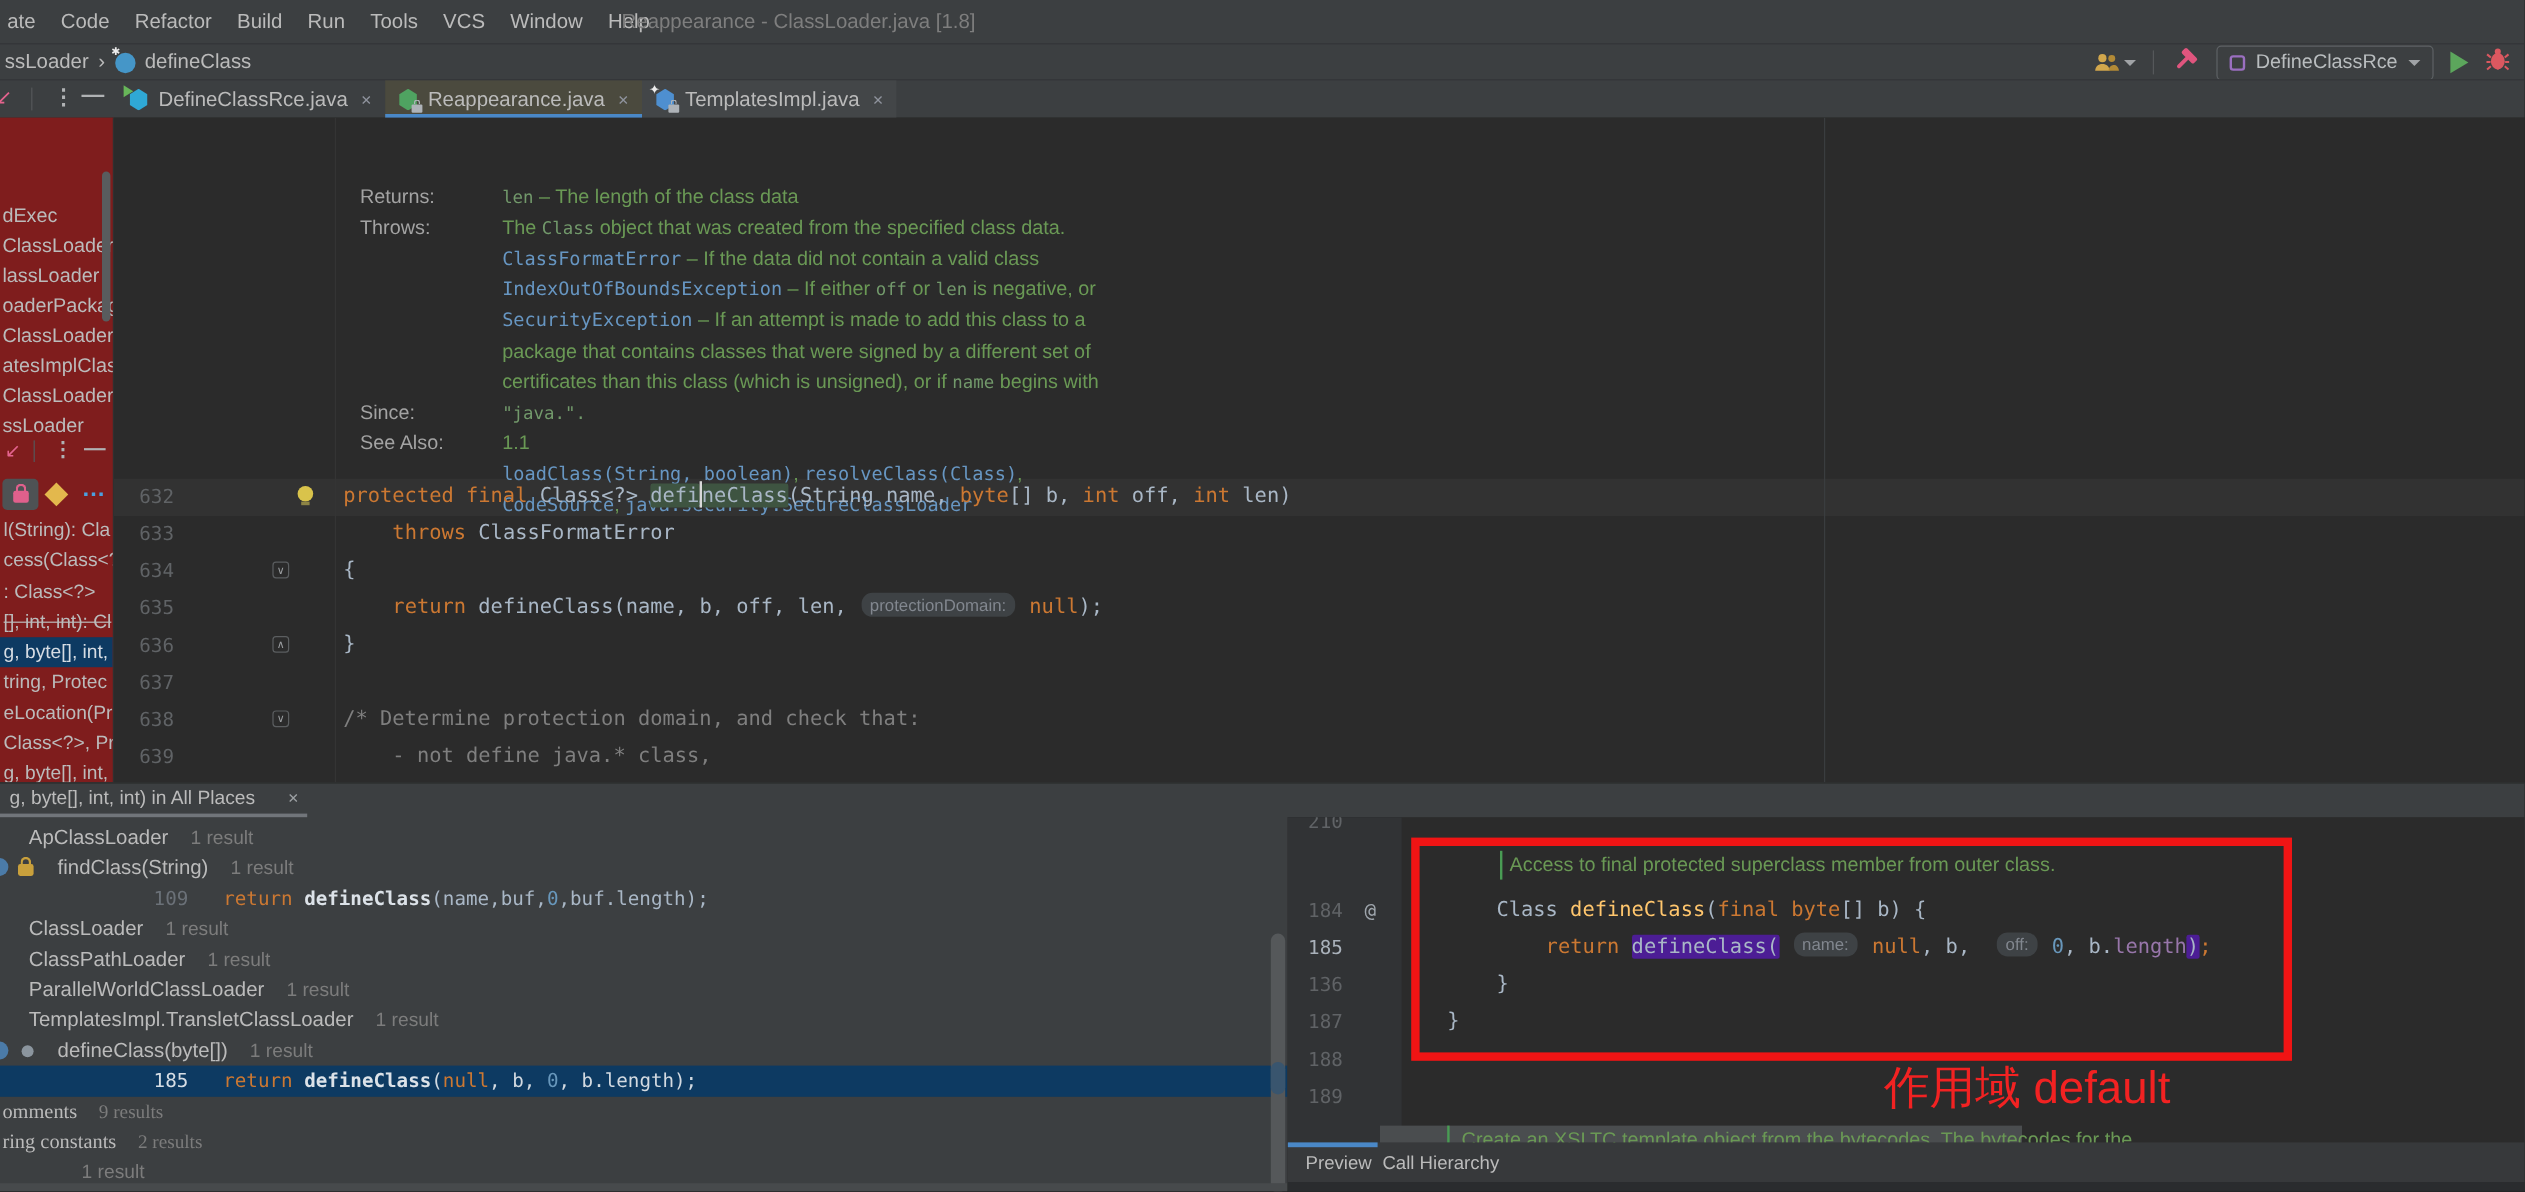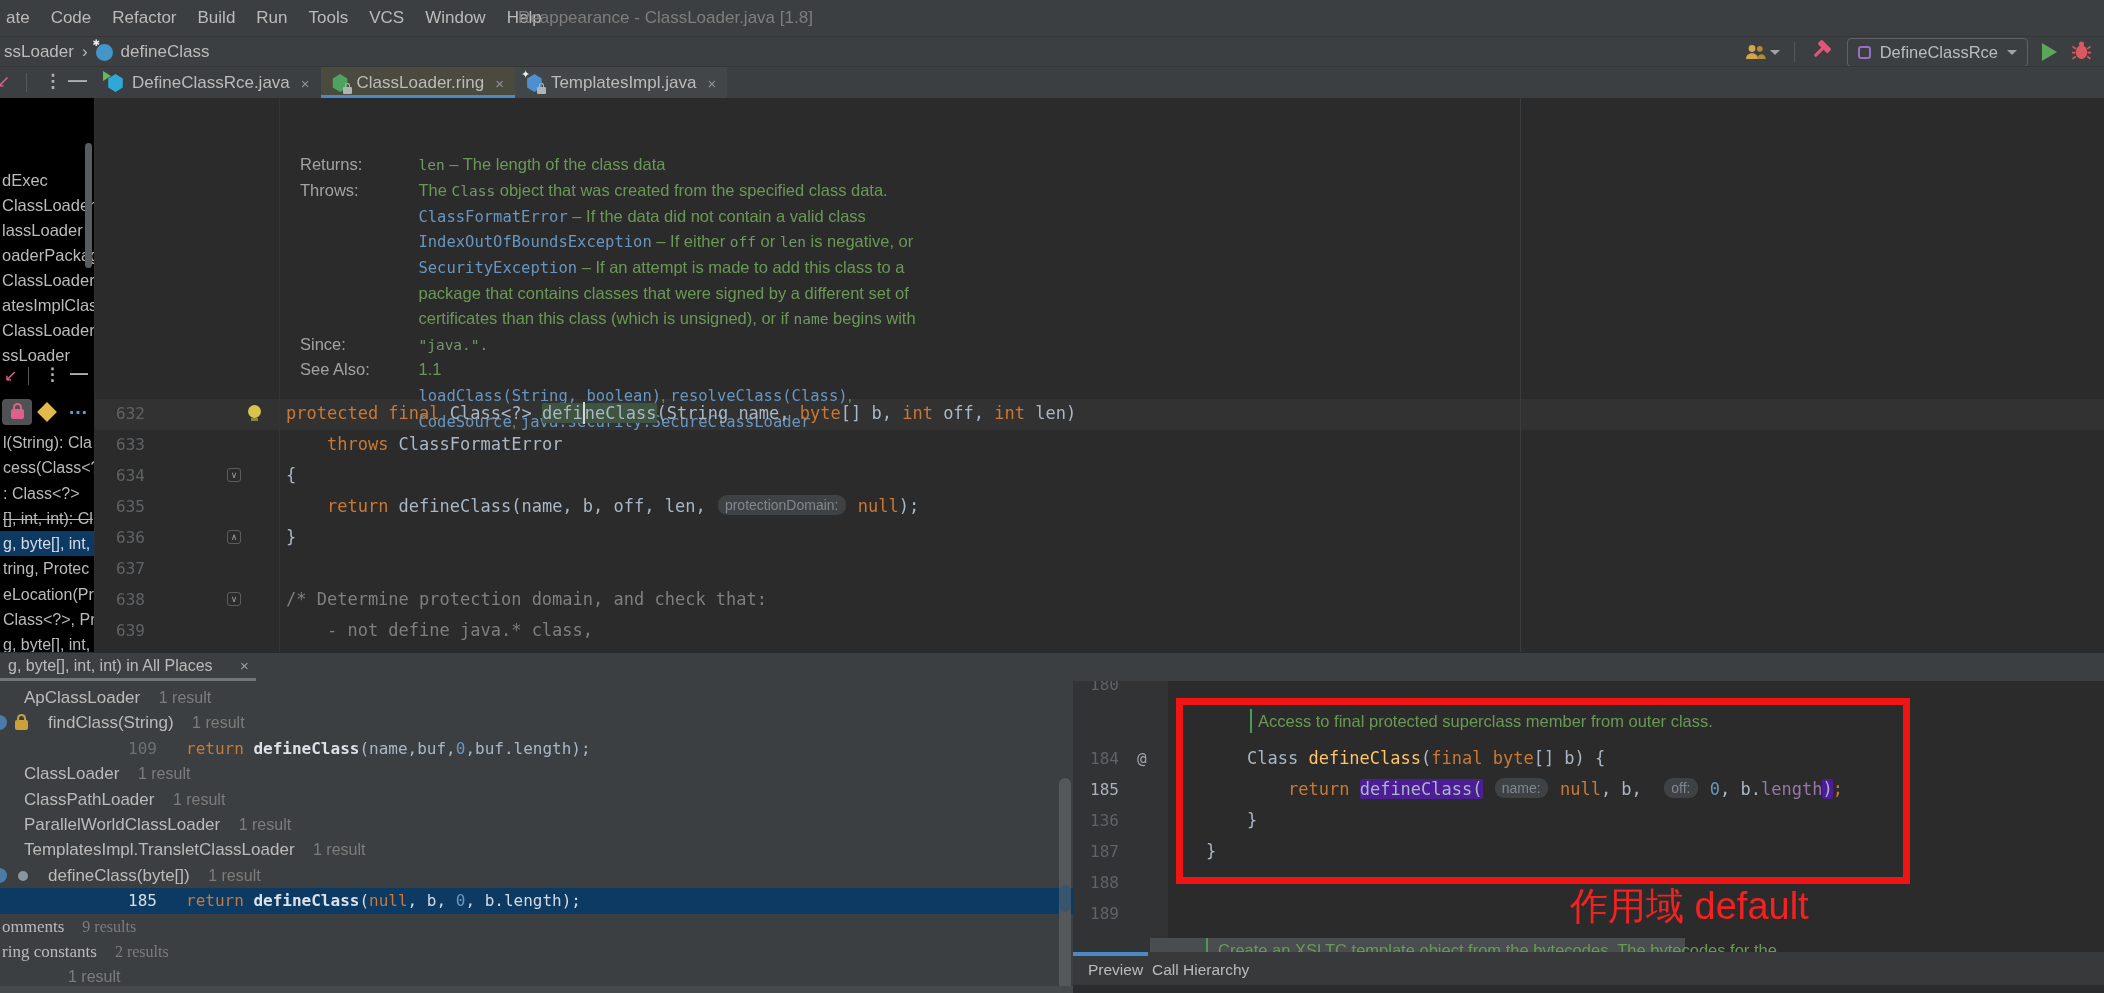--- a/index.html
+++ b/index.html
@@ -35,21 +35,21 @@
   .tabicon{position:relative;width:17px;height:18px;display:inline-block;}
   .hex{position:absolute;inset:0;clip-path:polygon(50% 0,93% 25%,93% 75%,50% 100%,7% 75%,7% 25%);}
   .tab-rce .hex{background:#2FA8D5;}
   .tab-cl .hex{background:#4FA361;}
   .tab-tpl .hex{background:#4E8FD0;}
   .run-ovl{position:absolute;left:-4px;top:-3px;width:0;height:0;border-left:8px solid #67B659;border-top:5px solid transparent;border-bottom:5px solid transparent;}
   .star-ovl{position:absolute;left:-5px;top:-6px;font-size:11px;color:#EDEDED;}
   .lock-ovl{position:absolute;right:-3px;bottom:-2px;width:9px;height:7px;background:#AEB3B8;border-radius:1px;}
   .lock-ovl::before{content:"";position:absolute;top:-4px;left:2px;width:5px;height:4px;border:1.5px solid #AEB3B8;border-bottom:none;border-radius:3px 3px 0 0;box-sizing:border-box;}
   
-  .leftcol{position:absolute;left:0;top:98px;width:95px;height:554px;background:#000000;border-right:1px solid #303030;box-sizing:border-box;overflow:hidden;}
+  .leftcol{position:absolute;left:0;top:98px;width:95px;height:554px;background:#7f1d1d;border-right:1px solid #303030;box-sizing:border-box;overflow:hidden;}
   .p1rows{position:absolute;left:0;top:70px;width:100%;}
   .p1row{height:25px;line-height:25px;padding-left:2px;font-size:16.5px;color:#BBBBBB;white-space:pre;}
   .p1scroll{position:absolute;left:85px;top:45px;width:7px;height:125px;background:#595C5E;border-radius:4px;}
   .lc-toolbar{position:absolute;left:0;top:262px;width:100%;height:32px;}
   .lc-pink{position:absolute;left:4px;top:6px;color:#E4638E;font-size:16px;}
   .lc-div{position:absolute;left:28px;top:7px;width:1px;height:18px;background:#55585A;}
   .lc-kebab{position:absolute;left:44px;top:4px;color:#B0B2B4;font-size:17px;font-weight:bold;}
   .lc-min{position:absolute;left:70px;top:3px;color:#B0B2B4;font-size:18px;font-weight:bold;}
   .p2icons{position:absolute;left:0;top:300px;width:100%;height:30px;}
   .lockchip{position:absolute;left:2px;top:1px;width:30px;height:26px;background:#4E5254;border-radius:4px;}
@@ -210,21 +210,21 @@
           </span>
           <span class="tablabel">DefineClassRce.java</span>
           <span class="close">×</span>
         </div>
         <div class="tab tab-cl">
           <span class="tabicon">
             <span class="hex"></span>
 
             <span class="lock-ovl"></span>
           </span>
-          <span class="tablabel">ClassLoader.ring</span>
+          <span class="tablabel">Reappearance.java</span>
           <span class="close">×</span>
         </div>
         <div class="tab tab-tpl">
           <span class="tabicon">
             <span class="hex"></span>
 
             <span class="star-ovl">✦</span>
             <span class="lock-ovl"></span>
           </span>
           <span class="tablabel">TemplatesImpl.java</span>
@@ -494,21 +494,21 @@
         </div>
       <div class="resbar"></div>
       <div class="resbar-mark"></div>
       <div class="res-bstrip"></div>
     </div>
 
     <div class="preview">
       <div class="pv-gutter"></div>
 
       <div class="pvrow" style="top:-12px">
-        <span class="pvnum">180</span>
+        <span class="pvnum">210</span>
       </div>
 
       <div class="pv-docbar" style="left:177px;top:28px"></div>
       <div class="pv-doc" style="left:185px;top:28px">Access to final protected superclass member from outer class.</div>
 
       <div class="pvrow" style="top:62px">
         <span class="pvnum">184</span>
         <span class="pv-at">@</span>
         <span class="pvcode code" style="left:174px"><span class="sg-p">Class </span><span class="sg-m">defineClass</span><span class="sg-p">(</span><span class="sg-k">final</span><span class="sg-p"> </span><span class="sg-k">byte</span><span class="sg-p">[] b) {</span></span>
       </div>

